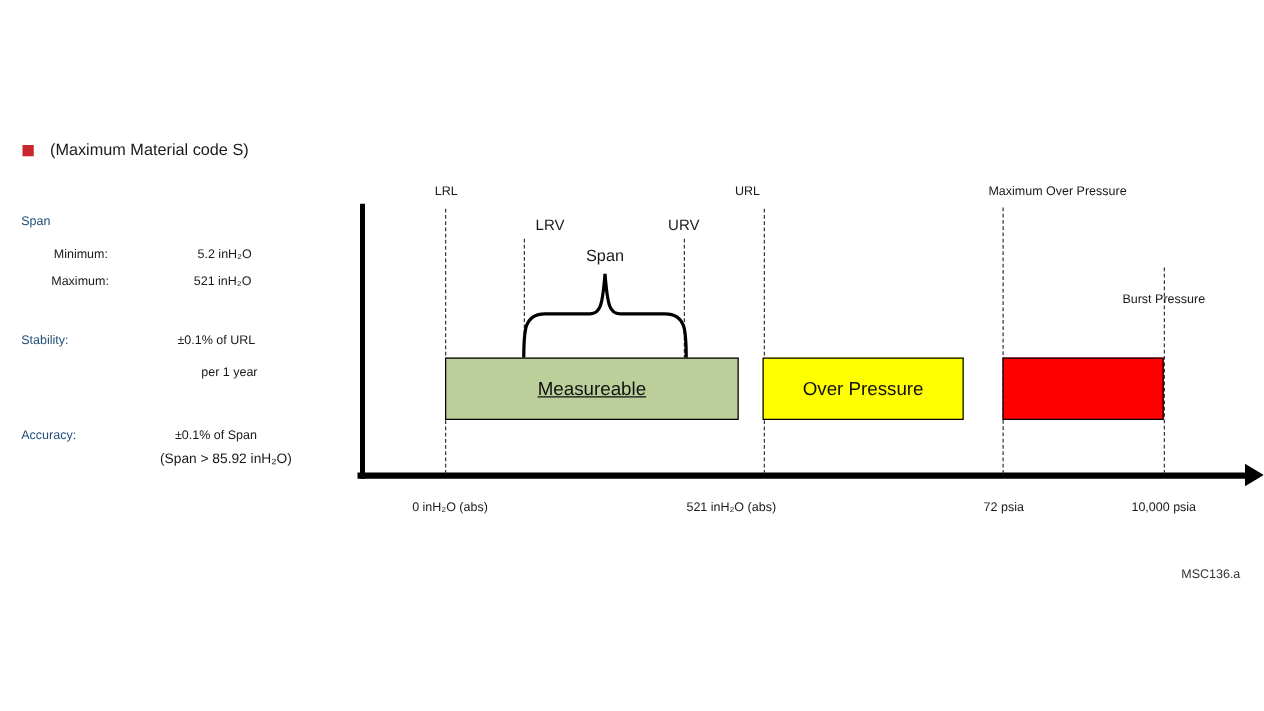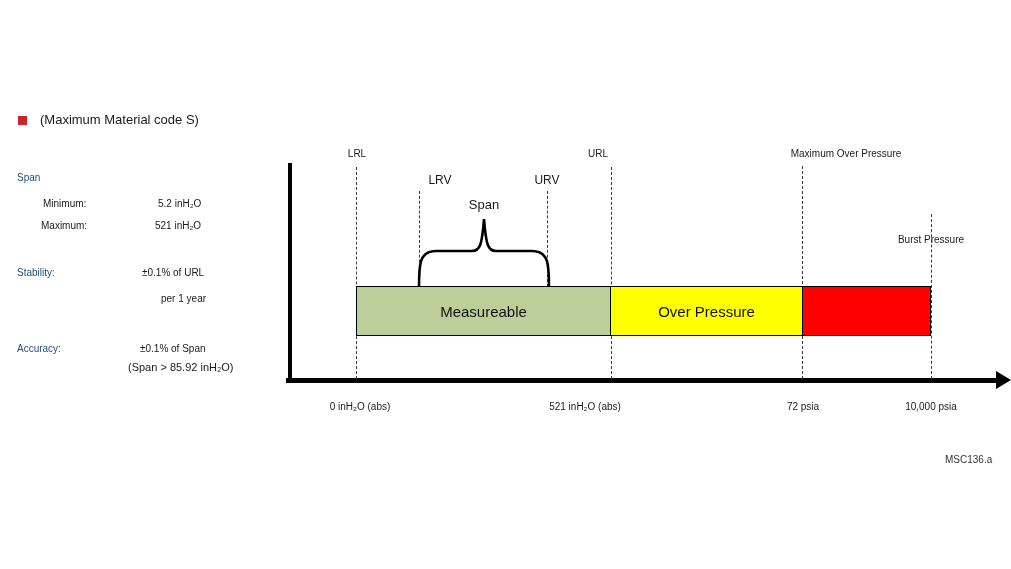--- a/index.html
+++ b/index.html
@@ -17,22 +17,22 @@
   .bullet{display:inline-block;width:9px;height:9px;background:#c9252c;margin-right:7px;align-self:center;margin-top:2px;}
   .title-main{font-size:21px;color:#c9252c;}
   .title-suffix{font-size:13px;color:#1a1a1a;margin-left:6px;}
   
   .vdash{position:absolute;width:0;border-left:1px dashed #3a3a3a;}
   #v-axis{left:288px;top:163px;width:4px;height:220px;background:#000;}
   #h-axis{left:286px;top:378px;width:712px;height:5px;background:#000;}
   #arrowhead{left:996px;top:371px;width:0;height:0;border-left:15px solid #000;border-top:9px solid transparent;border-bottom:9px solid transparent;}
   .bar{position:absolute;top:286px;height:50px;box-sizing:border-box;border:1.6px solid #000;
        display:flex;align-items:center;justify-content:center;font-size:15px;color:#111;}
-  #bar-measurable{left:356px;width:255px;}
-  #bar-overpressure{left:610px;width:193px;}
+  #bar-measurable{left:356px;width:235px;text-decoration:underline;}
+  #bar-overpressure{left:610px;width:161px;}
   #bar-burst{left:802px;width:129px;}
   #footer-code{left:945px;top:454px;font-size:10px;color:#333;}
   .note{font-size:11px;line-height:13px;white-space:nowrap;}
 </style>
 </head>
 <body>
 
 <div id="slide">
 
   <div id="title-row" class="abs">

